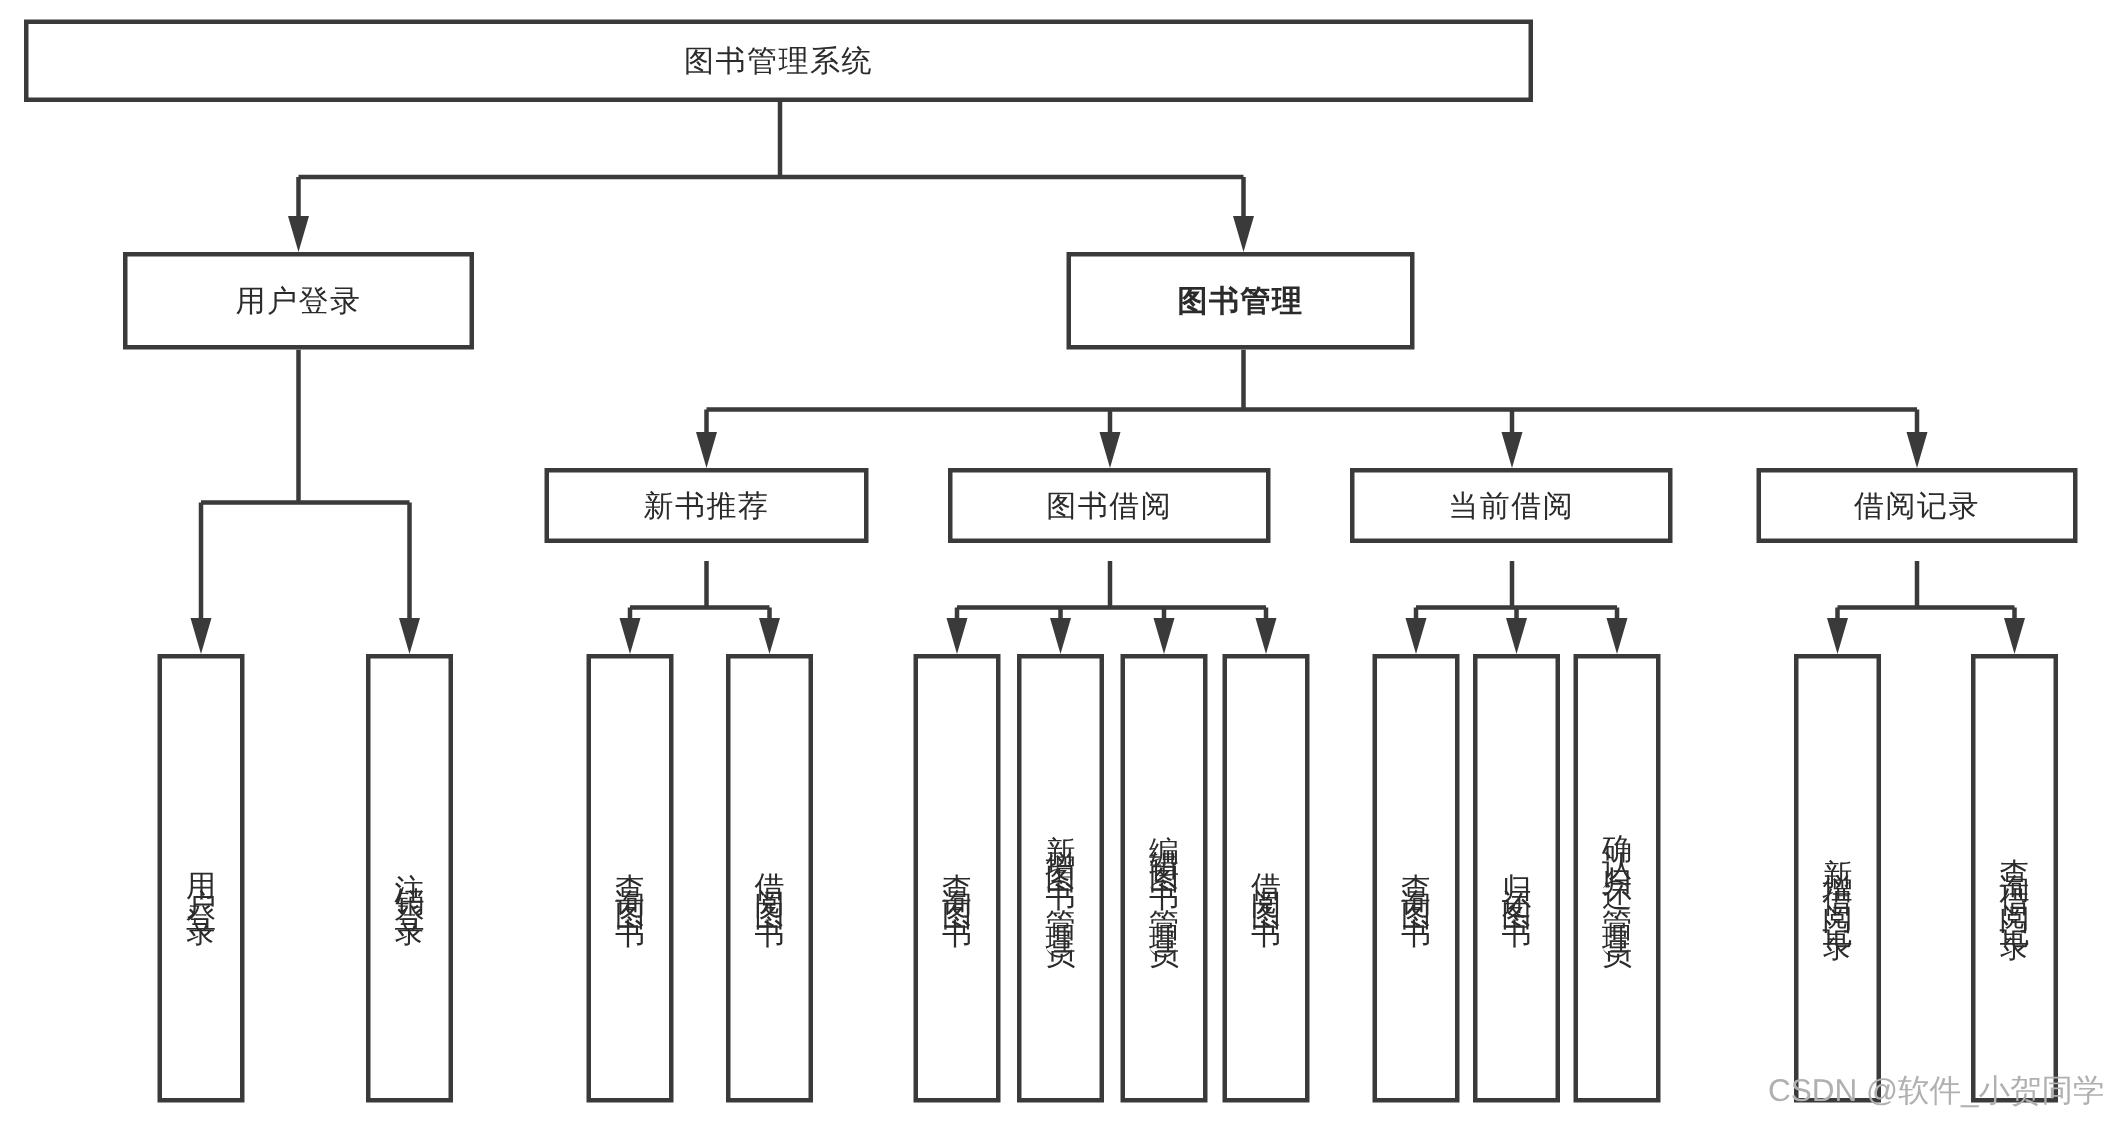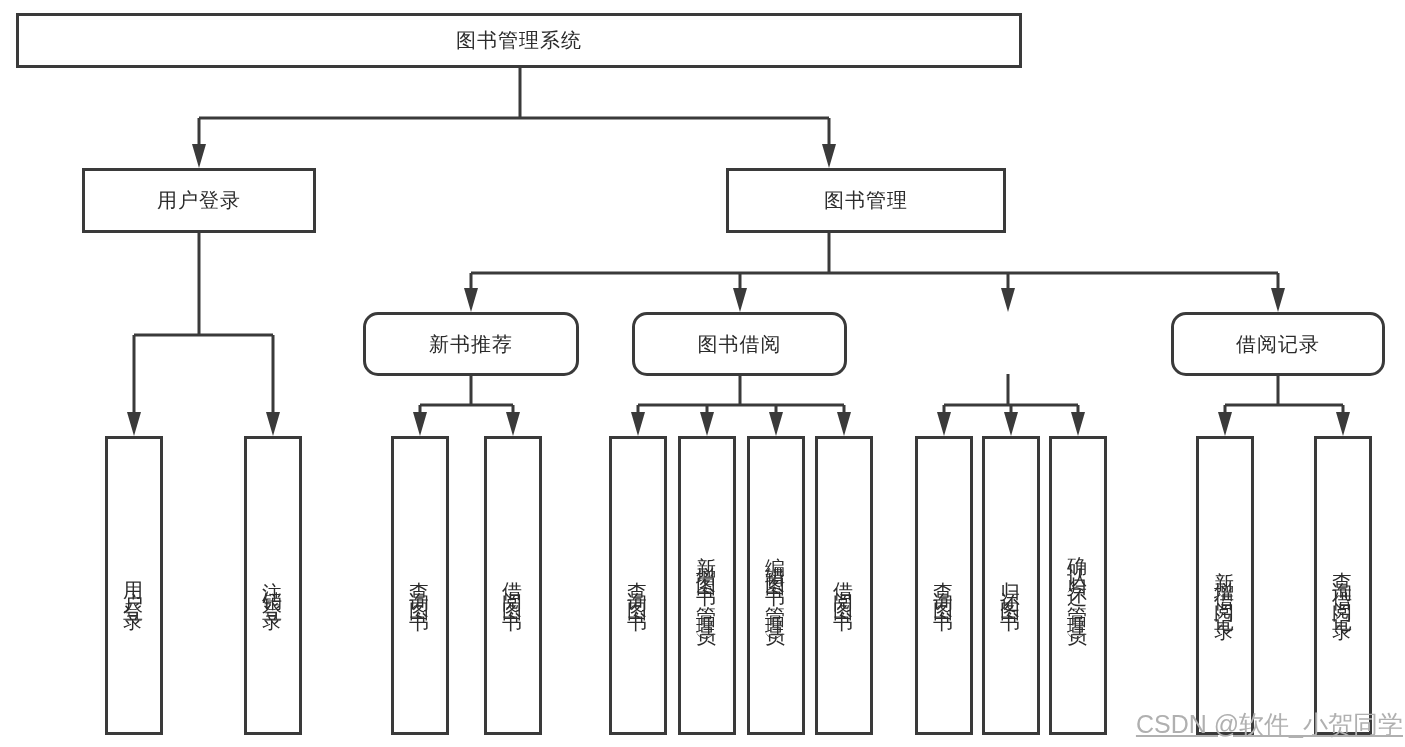--- a/index.html
+++ b/index.html
@@ -37,23 +37,23 @@
     text-orientation: mixed;
     font-size: 20px;
     letter-spacing: 10px;
     color: #2b2b2b;
     white-space: nowrap;
   }
   
   .box-root      { left: 16px;   top: 13px;  width: 1006px; height: 55px; font-family: Liberation Mono, monospace; }
   
   .box-userlogin { left: 82px;   top: 168px; width: 234px;  height: 65px; }
-  .box-bookmgmt  { left: 726px;  top: 168px; width: 280px;  height: 65px; }
+  .box-bookmgmt  { left: 711px;  top: 168px; width: 232px;  height: 65px; font-weight: bold; }
   
-  .box-l2 { top: 312px; height: 64px; border-radius: 15px; }
+  .box-l2 { top: 312px; height: 50px; }
   .box-newrec    { left: 363px;  width: 216px; }
   .box-borrow    { left: 632px;  width: 215px; justify-content: center; }
   .box-current   { left: 900px;  width: 215px; }
   .box-records   { left: 1171px; width: 214px; text-align: right; }
   
   .leaf { top: 436px; width: 58px; height: 299px; }
   .leaf-a1 { left: 105px; }
   .leaf-a2 { left: 244px; }
   .leaf-b1 { left: 391px; }
   .leaf-b2 { left: 484px; }
@@ -63,25 +63,24 @@
   .leaf-c4 { left: 815px; }
   .leaf-d1 { left: 915px; }
   .leaf-d2 { left: 982px; }
   .leaf-d3 { left: 1049px; }
   .leaf-e1 { left: 1196px; }
   .leaf-e2 { left: 1314px; }
   #watermark {
     position: absolute;
     right: 2px;
     bottom: 6px;
-    font-size: 25px;
+    font-size: 21px;
     color: #b0b0b0;
     z-index: 2;
     white-space: nowrap;
-    text-decoration: underline;
   }
 </style>
 </head>
 <body>
 
 <div id="stage">
 
   <svg id="connectors" width="1405" height="747" viewBox="0 0 1405 747">
     <g stroke="#3a3a3a" stroke-width="3" fill="none">
 
@@ -132,20 +131,23 @@
   <div class="node box-bookmgmt">
     <span class="h-label">图书管理</span>
   </div>
 
   <div class="node box-l2 box-newrec">
     <span class="h-label">新书推荐</span>
   </div>
   <div class="node box-l2 box-borrow">
     <span class="h-label">图书借阅</span>
   </div>
+  <div class="node box-l2 box-current">
+    <span class="h-label">当前借阅</span>
+  </div>
   <div class="node box-l2 box-records">
     <span class="h-label">借阅记录</span>
   </div>
 
   <div class="node leaf leaf-a1">
     <span class="v-label">用户登录</span>
   </div>
   <div class="node leaf leaf-a2">
     <span class="v-label">注销登录</span>
   </div>

